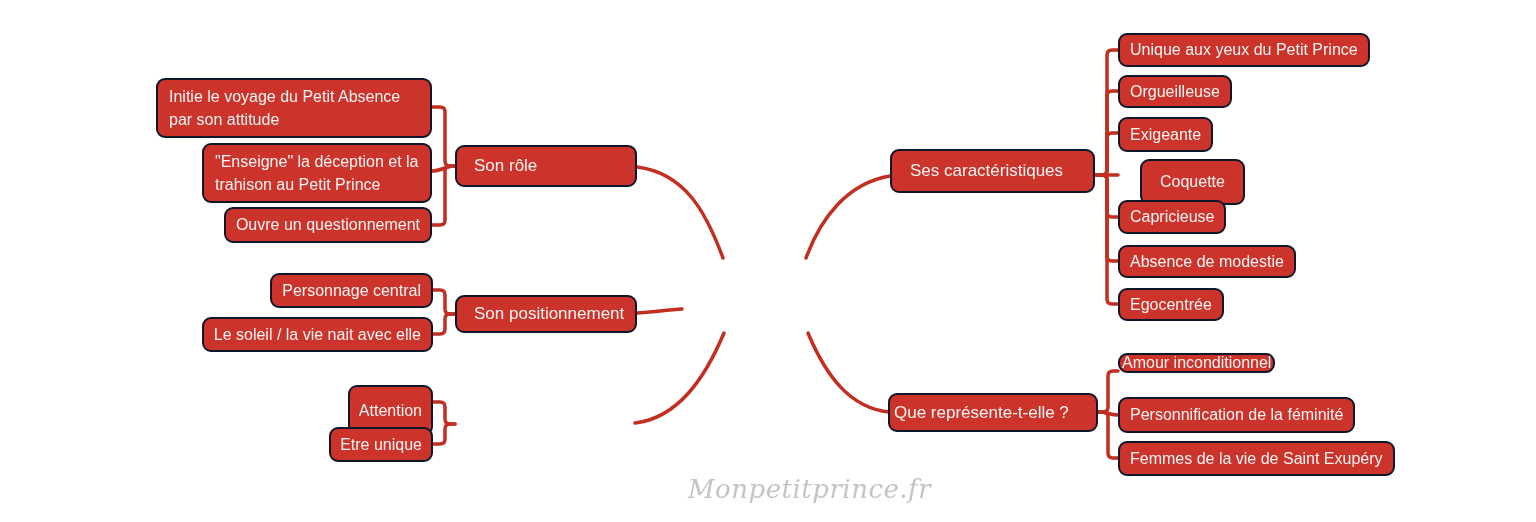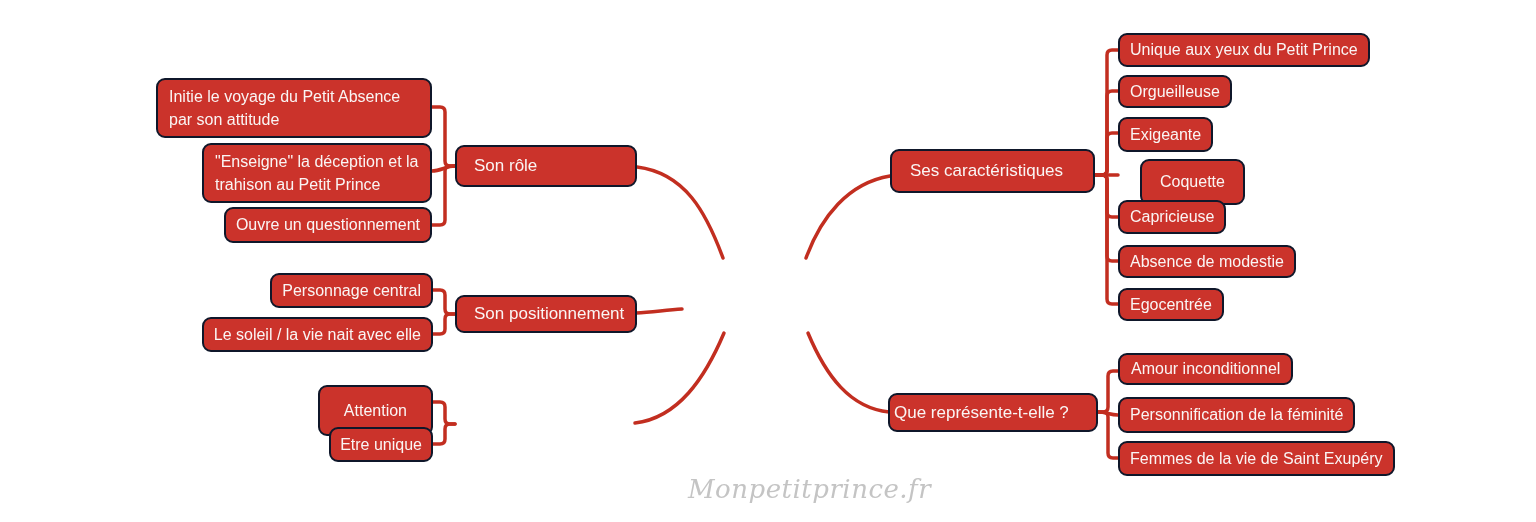--- a/index.html
+++ b/index.html
@@ -115,21 +115,21 @@
     <span>Ouvre un questionnement</span>
   </div>
 
   <div class="node leaf-nowrap" style="right:1103px;top:273px;height:35px;padding:0 10px;">
     <span>Personnage central</span>
   </div>
   <div class="node leaf-nowrap" style="right:1103px;top:317px;height:35px;padding:0 10px;">
     <span>Le soleil / la vie nait avec elle</span>
   </div>
 
-  <div class="node leaf-nowrap" style="right:1103px;top:385px;height:51px;padding:0 24px;">
+  <div class="node leaf-nowrap" style="right:1103px;top:385px;height:51px;padding:0 9px;">
     <span>Attention</span>
   </div>
   <div class="node leaf-nowrap" style="right:1103px;top:427px;height:35px;padding:0 9px;">
     <span>Etre unique</span>
   </div>
 
   <div class="node leaf-nowrap" style="left:1118px;top:33px;height:34px;padding:0 10px;">
     <span>Unique aux yeux du Petit Prince</span>
   </div>
   <div class="node leaf-nowrap" style="left:1118px;top:75px;height:33px;padding:0 10px;">
@@ -144,21 +144,21 @@
   <div class="node leaf-nowrap" style="left:1118px;top:200px;height:34px;padding:0 10px;">
     <span>Capricieuse</span>
   </div>
   <div class="node leaf-nowrap" style="left:1118px;top:245px;height:33px;padding:0 10px;">
     <span>Absence de modestie</span>
   </div>
   <div class="node leaf-nowrap" style="left:1118px;top:288px;height:33px;padding:0 10px;">
     <span>Egocentrée</span>
   </div>
 
-  <div class="node leaf-nowrap" style="left:1118px;top:353px;height:32px;padding:0 11px;justify-content:center;">
+  <div class="node leaf-nowrap" style="left:1118px;top:353px;height:20px;padding:0 2px;justify-content:center;">
     <span>Amour inconditionnel</span>
   </div>
   <div class="node leaf-nowrap" style="left:1118px;top:397px;height:36px;padding:0 10px;">
     <span>Personnification de la féminité</span>
   </div>
   <div class="node leaf-nowrap" style="left:1118px;top:441px;height:35px;padding:0 10px;">
     <span>Femmes de la vie de Saint Exupéry</span>
   </div>
 
   <div class="watermark">Monpetitprince.fr</div>

